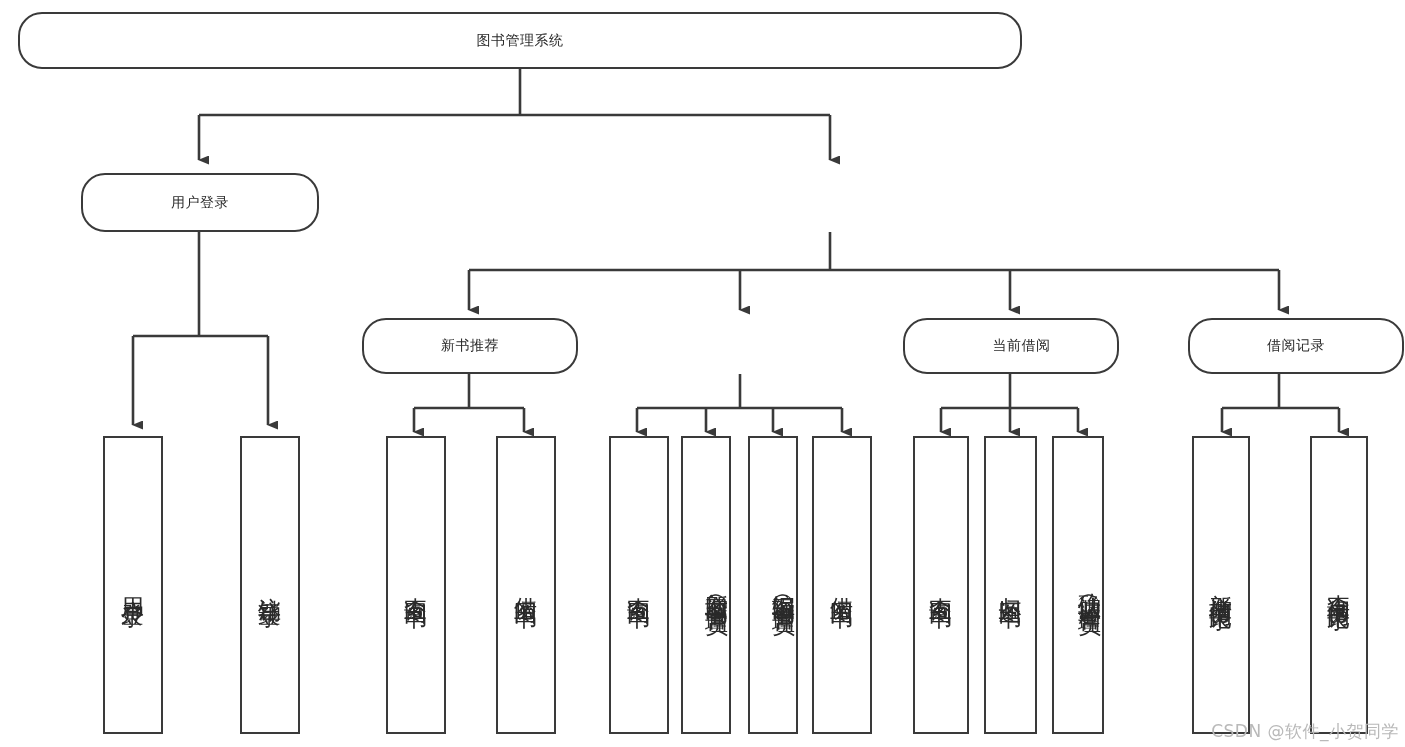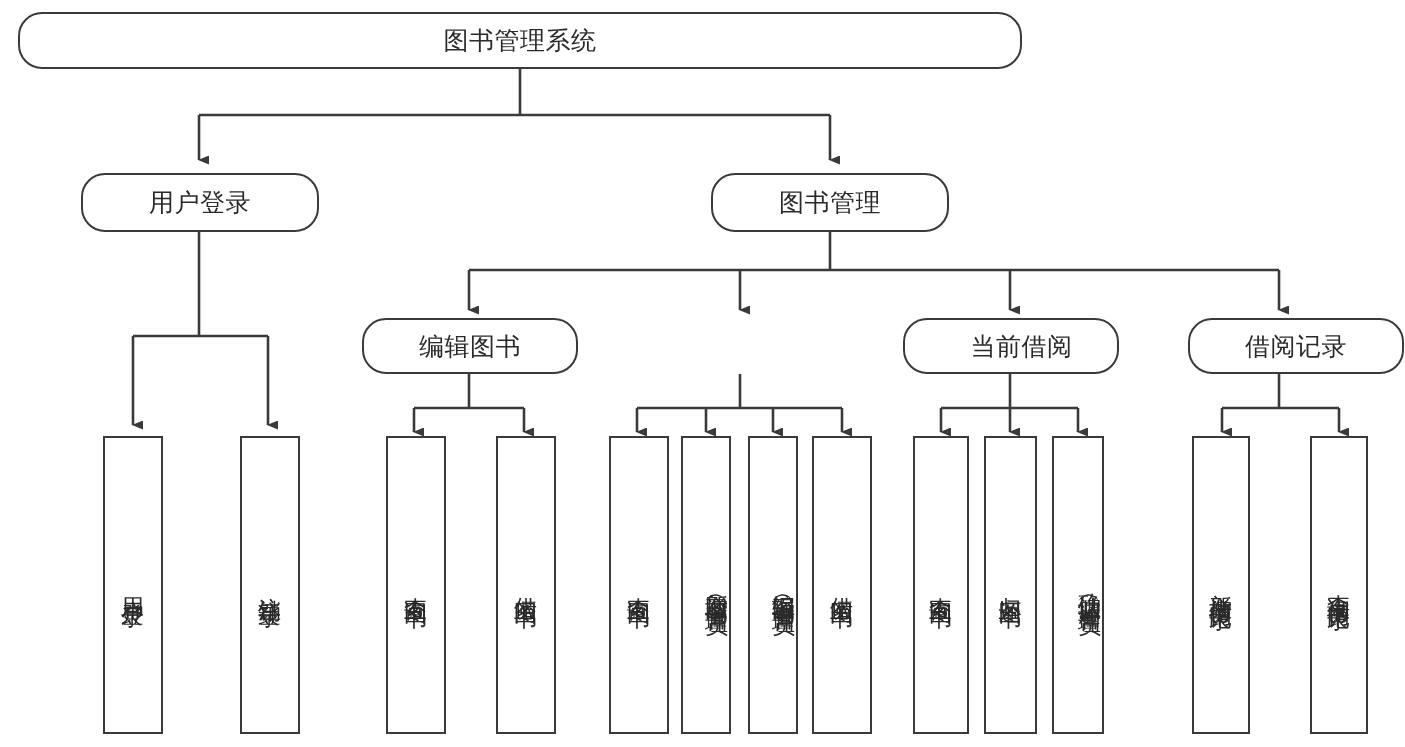--- a/index.html
+++ b/index.html
@@ -29,21 +29,21 @@
     position: absolute;
     box-sizing: border-box;
     background: #ffffff;
     border: 2px solid #3a3a3a;
     display: flex;
     align-items: center;
     justify-content: center;
     color: #2a2a2a;
   }
   .node.horiz {
-    font-size: 25px;
+    font-size: 14px;
     letter-spacing: 0.5px;
     border-radius: 24px;
   }
   .node.vert {
     writing-mode: vertical-rl;
     text-orientation: upright;
     font-size: 23px;
     letter-spacing: 3px;
     line-height: 1.05;
     align-items: flex-start;
@@ -124,26 +124,23 @@
     </g>
   </svg>
 
   <div class="node horiz" style="left:18px; top:12px; width:1004px; height:57px;">
     <span>图书管理系统</span>
   </div>
 
   <div class="node horiz" style="left:81px; top:173px; width:238px; height:59px;">
     <span>用户登录</span>
   </div>
-  <div class="node horiz" style="left:711px; top:173px; width:238px; height:59px;">
-    <span>图书管理</span>
-  </div>
 
   <div class="node horiz" style="left:362px; top:318px; width:216px; height:56px;">
-    <span>编辑图书</span>
+    <span>新书推荐</span>
   </div>
   <div class="node horiz" style="left:903px; top:318px; width:216px; height:56px;padding-left:21px;">
     <span>当前借阅</span>
   </div>
   <div class="node horiz" style="left:1172px; top:318px; width:216px; height:56px;margin-left:16px;">
     <span>借阅记录</span>
   </div>
 
   <div class="node vert centered" style="left:103px; top:436px; width:60px; height:298px;">
     <span>用户登录</span>
@@ -182,14 +179,15 @@
     <span>确认归还（管理员）</span>
   </div>
 
   <div class="node vert centered" style="left:1192px; top:436px; width:58px; height:298px;">
     <span>新增借阅记录</span>
   </div>
   <div class="node vert centered" style="left:1310px; top:436px; width:58px; height:298px;">
     <span>查询借阅记录</span>
   </div>
 
+  <div class="watermark">CSDN @软件_小贺同学</div>
 
 </div>
 
 </body></html>

